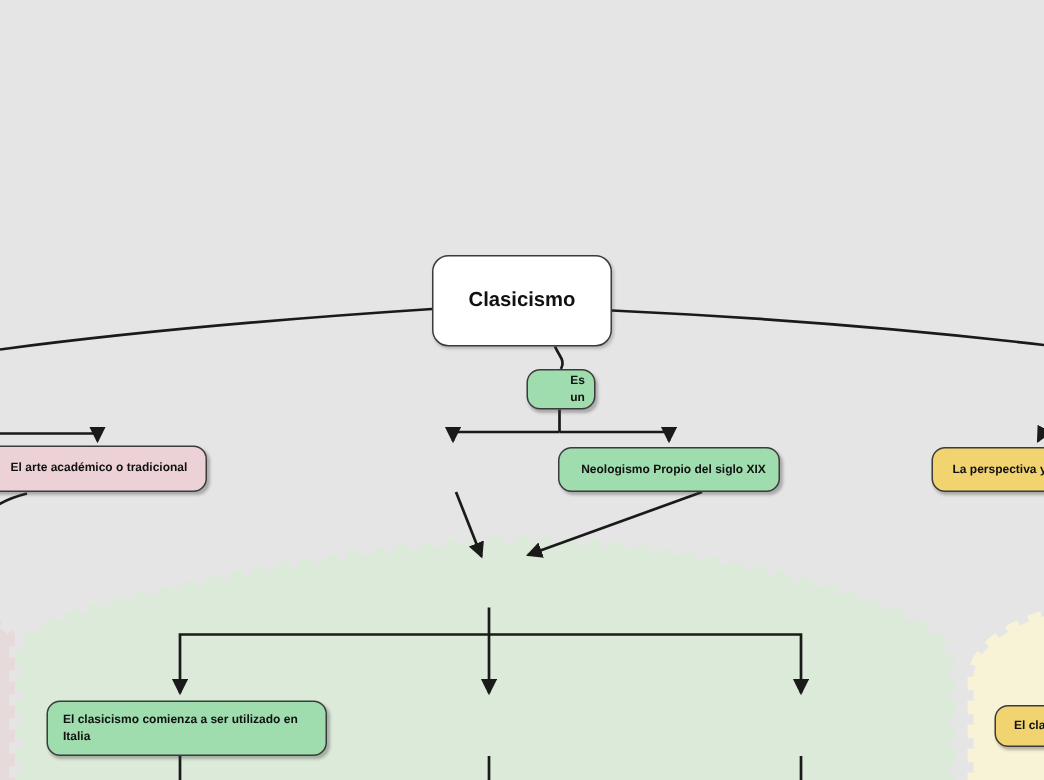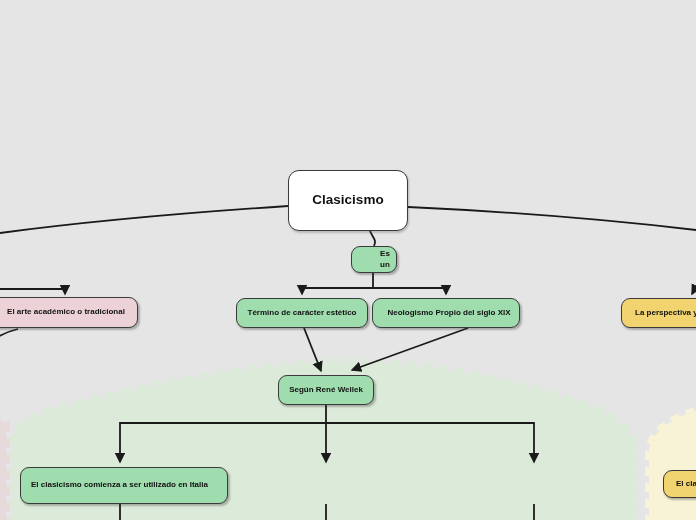--- a/index.html
+++ b/index.html
@@ -61,27 +61,25 @@
       <path d="M 534 504 L 534 522"></path>
     </g>
   </svg>
 
   <div class="node root center" style="left:288px;top:170px;width:120px;height:61px;">Clasicismo</div>
 
   <div class="node green center" style="left:351px;top:246px;width:46px;height:27px;padding-left:28px;">Es un</div>
 
   <div class="node pink center" style="left:-12px;top:297px;width:150px;height:31px;padding-left:12px;">El arte académico o tradicional</div>
 
-  <div class="node green center" style="left:236px;top:298px;width:132px;height:30px;">Término de carácter estético</div>
 
   <div class="node green center" style="left:372px;top:298px;width:148px;height:30px;padding-left:12px;">Neologismo Propio del siglo XIX</div>
 
   <div class="node yellow leftal" style="left:621px;top:298px;width:140px;height:30px;padding-left:13px;">La perspectiva y</div>
 
-  <div class="node green center" style="left:278px;top:375px;width:96px;height:30px;">Según René Wellek</div>
 
-  <div class="node green leftal" style="left:20px;top:467px;width:208px;height:37px;">El clasicismo comienza a ser utilizado en Italia</div>
+  <div class="node green leftal" style="left:31px;top:467px;width:187px;height:37px;">El clasicismo comienza a ser utilizado en Italia</div>
 
 
 
   <div class="node yellow leftal" style="left:663px;top:470px;width:120px;height:28px;padding-left:12px;">El cla</div>
 
 </div>
 
 </body></html>

